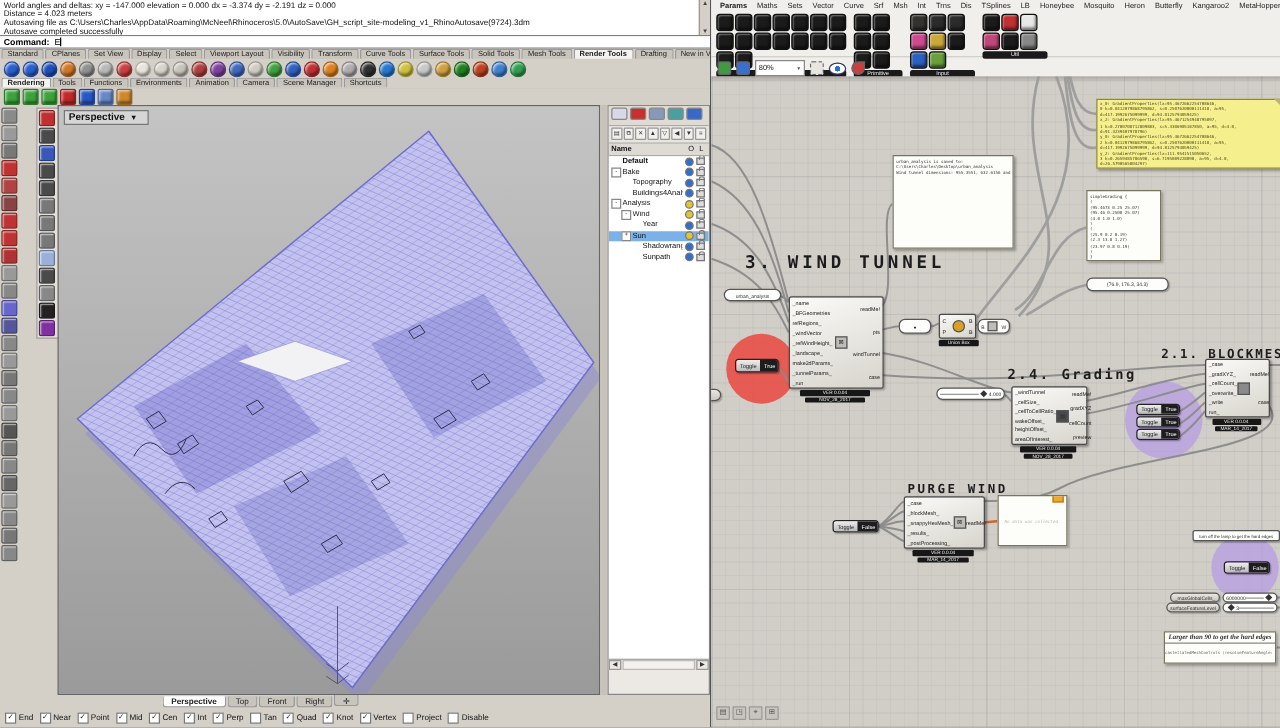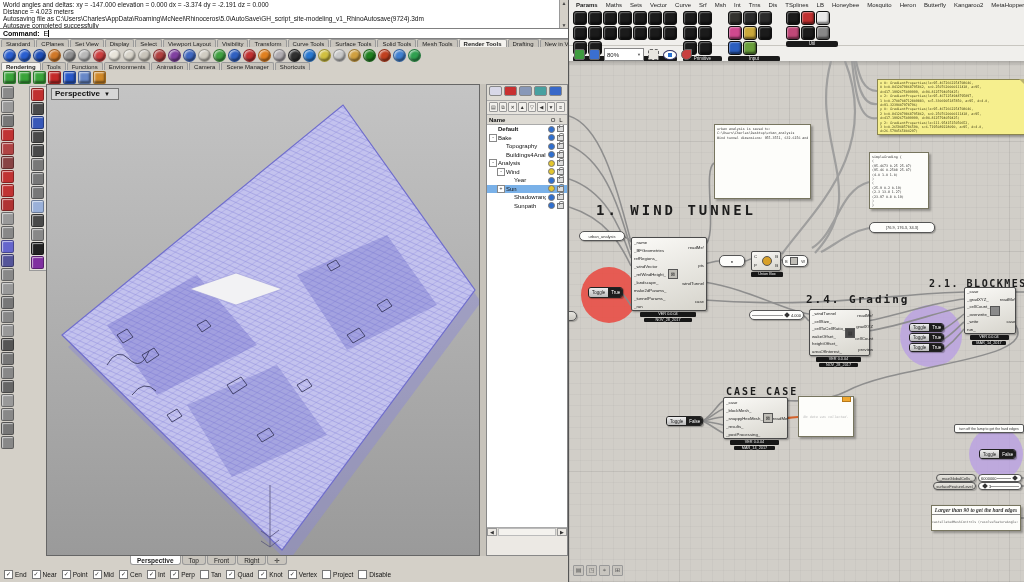--- a/index.html
+++ b/index.html
@@ -646,24 +646,24 @@
           <path d="M276,0 C312,92 242,152 213,193"></path>
           <path d="M308,30 C294,30 290,14 287,0"></path>
           <path d="M308,43 C292,45 288,20 285,0"></path>
           <path d="M308,57 C290,61 286,30 283,0"></path>
           <path d="M300,121 C270,129 268,172 243,187"></path>
           <path d="M300,167 C280,171 266,184 252,191"></path>
         </g>
         <path d="M217,357 C222,357 224,356 229,356" fill="none" stroke="#d4622a" stroke-width="2"></path>
       </svg>
 
-      <div class="abs gh-title" style="left:27px;top:141px;font-size:14px;letter-spacing:3px;">1. WIND TUNNEL</div>
+      <div class="abs gh-title" style="left:27px;top:141px;font-size:14px;letter-spacing:3px;">3. WIND TUNNEL</div>
       <div class="abs gh-title" style="left:237px;top:232px;font-size:11px;letter-spacing:2px;">2.4. Grading</div>
       <div class="abs gh-title" style="left:360px;top:217px;font-size:10px;letter-spacing:1.5px;">2.1. BLOCKMESH</div>
-      <div class="abs gh-title" style="left:157px;top:325px;font-size:10px;letter-spacing:2px;">CASE CASE</div>
+      <div class="abs gh-title" style="left:157px;top:325px;font-size:10px;letter-spacing:2px;">PURGE WIND</div>
 
       <div class="panel yellow abs" style="left:308px;top:18px;width:148px;height:56px;padding:1px 2px;">
 
       <div class="pline">x_0: GradientProperties(lx=95.4672662254708646,</div>
           <div class="pline">0 k=0.8412079868795862, s=0.2507620000111418, a=95,</div>
           <div class="pline">   d=417.1992675099999, d=94.8125794059425)</div>
           <div class="pline">x_2: GradientProperties(lx=95.4671254948795897,</div>
           <div class="pline">1 k=0.2700708712809883, s=5.3306905187850, a=95, d=4.0,</div>
           <div class="pline">   d=91.3239407978796)</div>
           <div class="pline">y_0: GradientProperties(lx=95.4672662254708646,</div>

